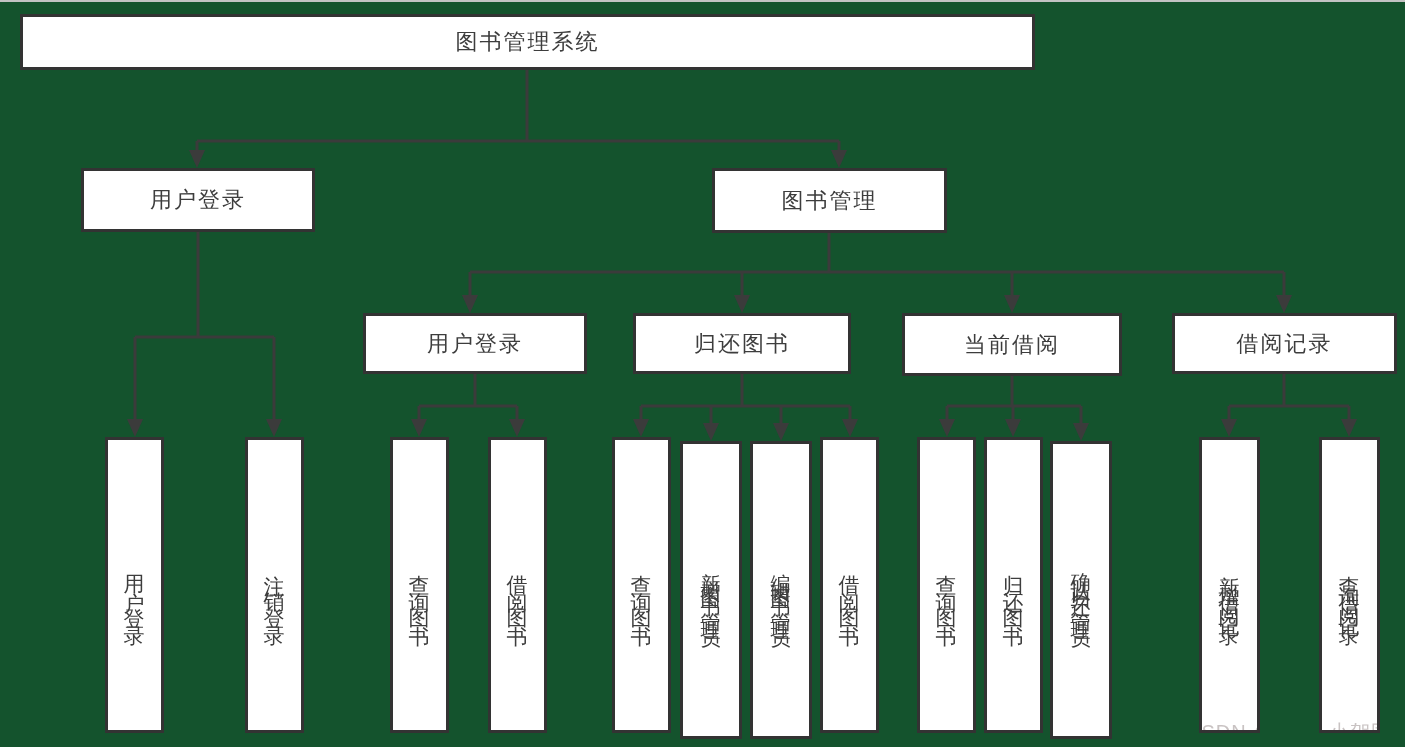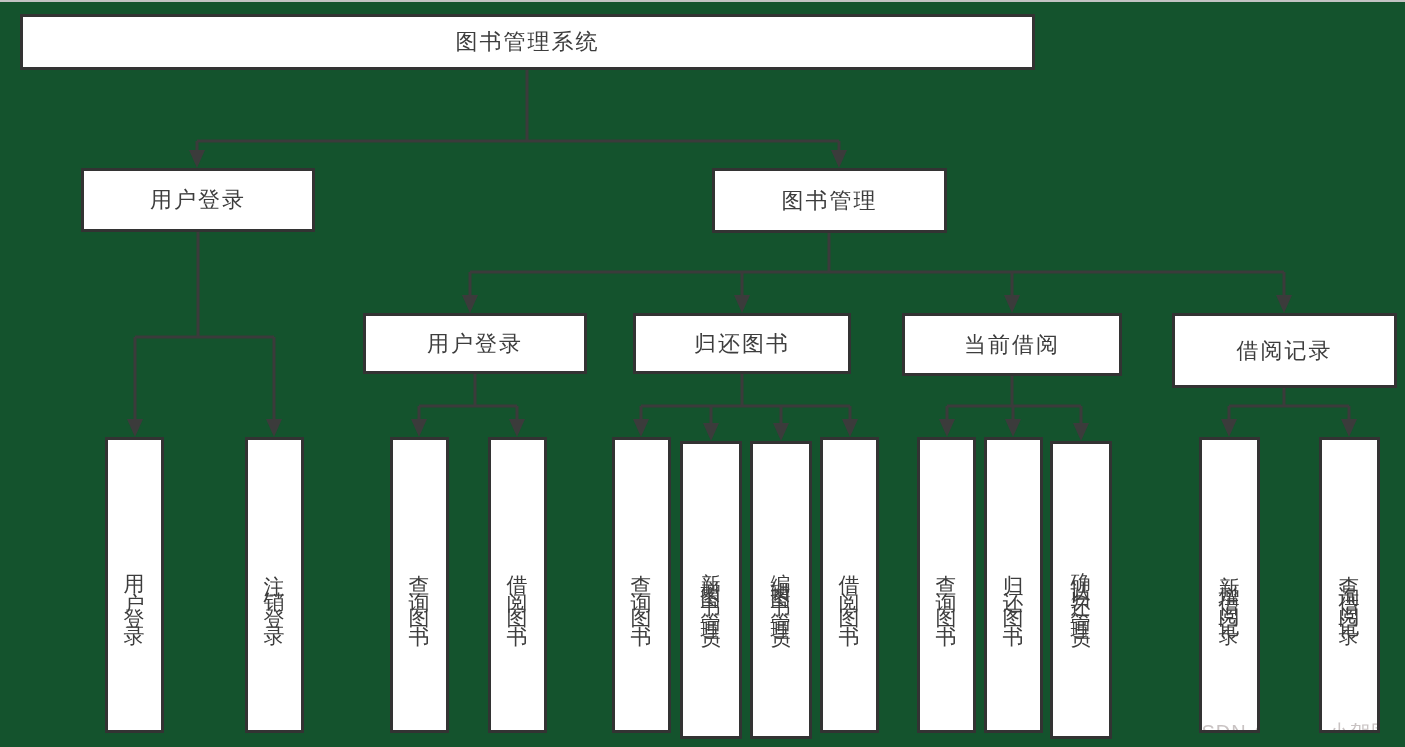--- a/index.html
+++ b/index.html
@@ -61,21 +61,21 @@
   </svg>
 
   <div class="box hbox" style="left:20px;top:14px;width:1015px;height:56px;">图书管理系统</div>
 
   <div class="box hbox" style="left:81px;top:168px;width:234px;height:64px;">用户登录</div>
   <div class="box hbox" style="left:712px;top:168px;width:235px;height:65px;">图书管理</div>
 
   <div class="box hbox" style="left:363px;top:313px;width:224px;height:61px;">用户登录</div>
   <div class="box hbox" style="left:633px;top:313px;width:218px;height:61px;">归还图书</div>
   <div class="box hbox" style="left:902px;top:313px;width:220px;height:63px;">当前借阅</div>
-  <div class="box hbox" style="left:1172px;top:313px;width:225px;height:75px;">借阅记录</div>
+  <div class="box hbox" style="left:1172px;top:313px;width:225px;height:61px;">借阅记录</div>
 
   <div class="box vbox" style="left:105px;top:437px;width:59px;height:296px;">用户登录</div>
   <div class="box vbox" style="left:245px;top:437px;width:59px;height:296px;">注销登录</div>
 
   <div class="box vbox" style="left:390px;top:437px;width:59px;height:296px;">查询图书</div>
   <div class="box vbox" style="left:488px;top:437px;width:59px;height:296px;">借阅图书</div>
 
   <div class="box vbox" style="left:612px;top:437px;width:59px;height:296px;">查询图书</div>
   <div class="box vbox long" style="left:680px;top:441px;width:62px;height:298px;">新增图书（管理员）</div>
   <div class="box vbox long" style="left:750px;top:441px;width:62px;height:298px;">编辑图书（管理员）</div>

